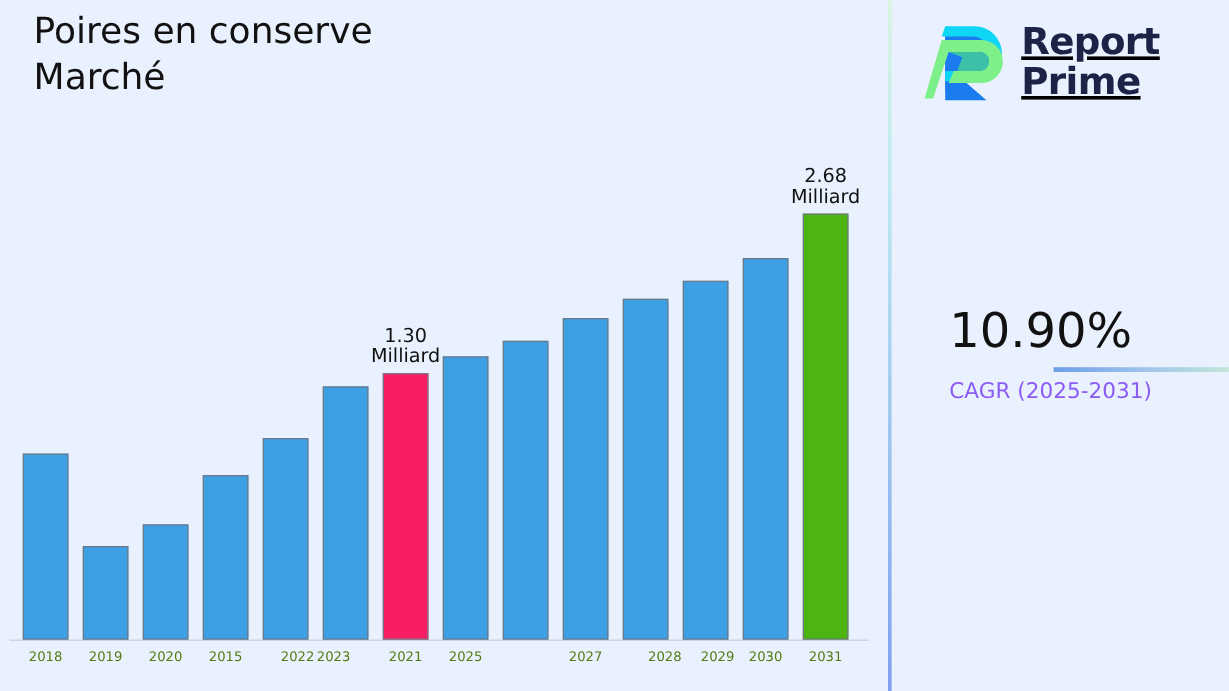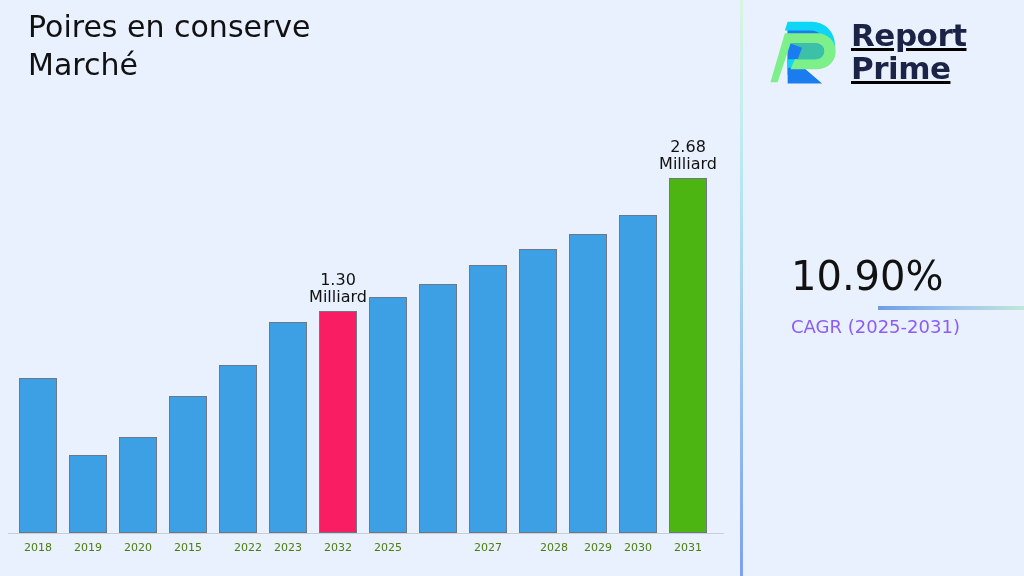--- a/index.html
+++ b/index.html
@@ -174,27 +174,27 @@
         <div class="bar" style="height: 137px;"></div>
       </div>
       <div class="x-tick" style="left: 164px;">2015</div>
       <div class="bar-group" style="left: 219px;">
         <div class="bar" style="height: 168px;"></div>
       </div>
       <div class="x-tick" style="left: 214px; text-align: right;">2022</div>
       <div class="bar-group" style="left: 269px;">
         <div class="bar" style="height: 211px;"></div>
       </div>
-      <div class="x-tick" style="left: 264px;">2023</div>
+      <div class="x-tick" style="left: 254px;">2023</div>
       <div class="bar-group" style="left: 319px;">
         <div class="bar highlight-current" style="height: 222px;"></div>
         <div class="bar-value" style="bottom: 228px;">1.30
 Milliard</div>
       </div>
-      <div class="x-tick" style="left: 314px;">2032</div>
+      <div class="x-tick" style="left: 314px;">2021</div>
       <div class="bar-group" style="left: 369px;">
         <div class="bar" style="height: 236px;"></div>
       </div>
       <div class="x-tick" style="left: 364px;">2025</div>
       <div class="bar-group" style="left: 419px;">
         <div class="bar" style="height: 249px;"></div>
       </div>
       <div class="x-tick" style="left: 406px; margin-top: 45px;">2026</div>
       <div class="bar-group" style="left: 469px;">
         <div class="bar" style="height: 268px;"></div>

